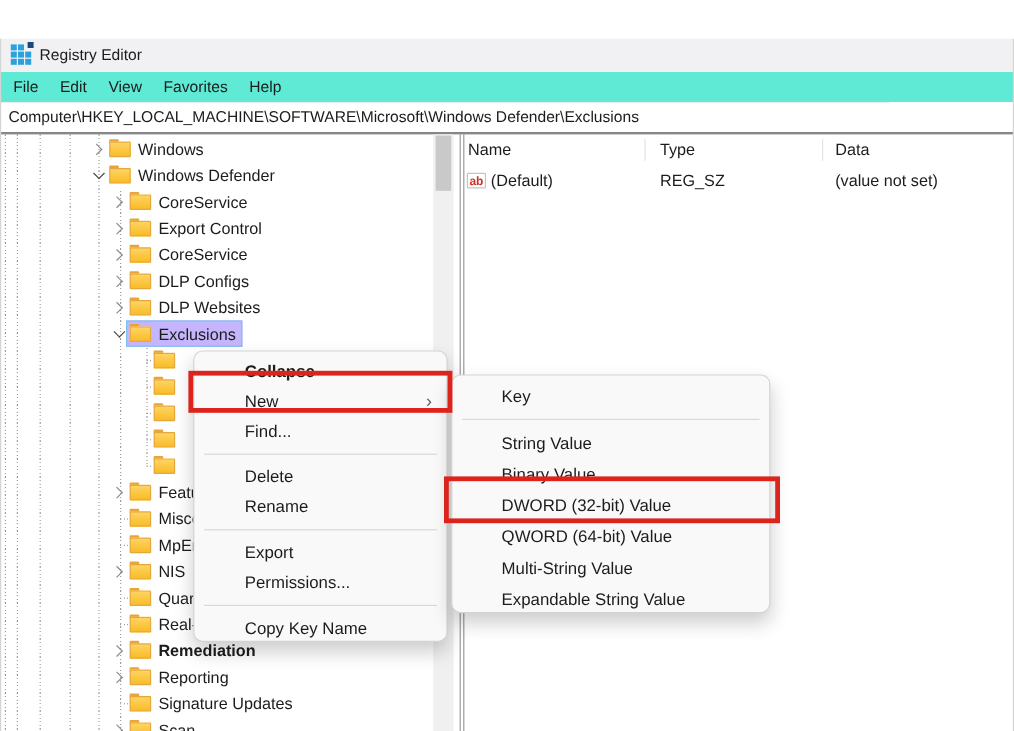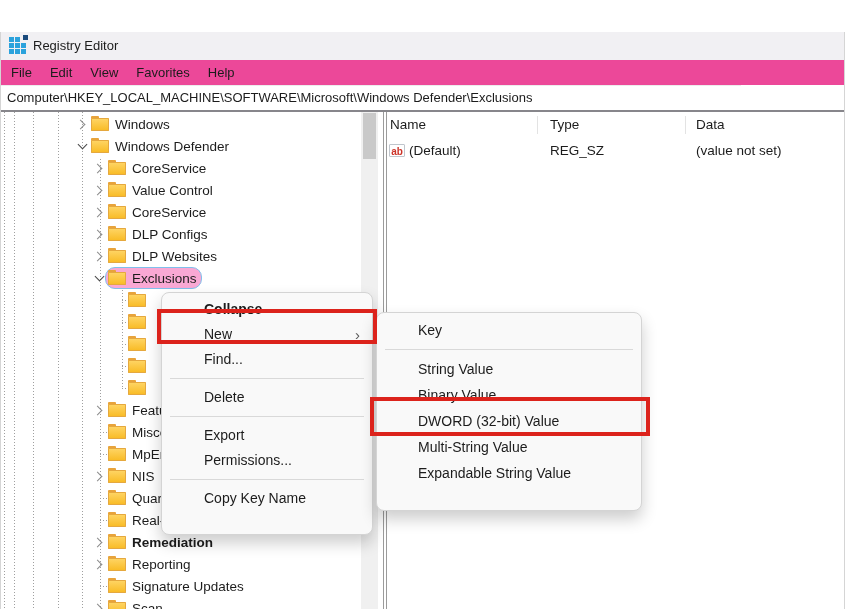--- a/index.html
+++ b/index.html
@@ -8,38 +8,38 @@
   .edge{position:absolute;top:0;bottom:0;width:1px;background:#d5d5d5;z-index:50;}
 
   
   .titlebar{position:absolute;left:0;top:0;width:845px;height:28px;background:#f1f0f3;}
   .reg-icon{position:absolute;left:9px;top:5px;display:grid;grid-template-columns:repeat(3,5px);grid-template-rows:repeat(3,5px);gap:1px;}
   .reg-icon i{background:#2ba2dc;display:block;}
   .reg-icon i:nth-child(3){background:#1a4a7c;transform:translate(2px,-2px);}
   .title-text{position:absolute;left:33px;top:0;line-height:28px;font-size:13px;}
 
   
-  .menubar{position:absolute;left:0;top:28px;width:845px;height:25px;background:#ec4899;white-space:nowrap;padding-left:2px;box-sizing:border-box;}
+  .menubar{position:absolute;left:0;top:28px;width:845px;height:25px;background:#5eead4;white-space:nowrap;padding-left:2px;box-sizing:border-box;}
   .mb-item{display:inline-block;padding:0 9px;line-height:25px;font-size:13px;cursor:default;}
 
   
   .addressbar{position:absolute;left:0;top:53px;width:741px;height:25px;background:#fff;border-top:1px solid #ececec;box-sizing:border-box;}
   .address-text{position:absolute;left:7px;top:0;line-height:24px;font-size:13px;white-space:nowrap;}
   .address-underline{position:absolute;left:0;top:78px;width:845px;height:2px;background:#87868b;}
 
   
   .tree{position:absolute;left:0;top:80px;width:362px;height:529px;padding-top:1px;box-sizing:border-box;font-size:13.5px;}
   .vguide{position:absolute;width:1px;background-image:repeating-linear-gradient(to bottom,#9f9f9f 0,#9f9f9f 1px,transparent 1px,transparent 3px);}
   .trow{position:relative;height:22px;}
   .stub{position:absolute;top:11px;height:1px;width:8px;background-image:repeating-linear-gradient(to right,#9f9f9f 0,#9f9f9f 1px,transparent 1px,transparent 3px);}
   .chev{position:absolute;top:0;width:16px;height:22px;display:flex;align-items:center;justify-content:center;cursor:default;}
   .chev i{display:block;width:6px;height:6px;border-right:1.6px solid #8b8b8b;border-bottom:1.6px solid #8b8b8b;transform:rotate(-45deg);margin-left:-3px;}
   .chev.expanded i{border-color:#474747;transform:rotate(45deg);margin-left:0;margin-top:-3px;}
   .content{position:absolute;top:0;height:20px;display:inline-flex;align-items:center;padding:0 4px 0 2px;border:1px solid transparent;white-space:nowrap;}
-  .content.sel{background:#f9a8d4;border-color:#7fc0ec;border-radius:10px;}
+  .content.sel{background:#c4b5fd;border-color:#7fc0ec;}
   .tlabel{margin-left:6px;}
   .folder{position:relative;width:18px;height:13px;flex:0 0 18px;}
   .folder:before{content:"";position:absolute;left:0;top:-2px;width:8px;height:4px;background:#e8a33b;border-radius:1px 1px 0 0;}
   .folder:after{content:"";position:absolute;left:0;top:0;width:18px;height:13px;background:linear-gradient(180deg,#ffd668,#f8ba22);border-radius:1px;box-shadow:inset 0 0 0 1px #e5a83f;}
 
   
   .sb-track{position:absolute;left:361px;top:80px;width:17px;height:529px;background:#f0f0f0;}
   .sb-thumb{position:absolute;left:363px;top:81px;width:13px;height:46px;background:#c9c9c9;}
   .divider-a{position:absolute;left:383px;top:80px;width:1px;height:529px;background:#9b9b9b;}
   .divider-b{position:absolute;left:386px;top:80px;width:1px;height:529px;background:#9b9b9b;}
@@ -133,21 +133,21 @@
           <span class="folder"></span>
           <span class="tlabel">CoreService</span>
         </span>
       </div>
       <div class="trow">
         <span class="chev" style="left: 91px;">
           <i></i>
         </span>
         <span class="content" style="left: 105px;">
           <span class="folder"></span>
-          <span class="tlabel">Value Control</span>
+          <span class="tlabel">Export Control</span>
         </span>
       </div>
       <div class="trow">
         <span class="chev" style="left: 91px;">
           <i></i>
         </span>
         <span class="content" style="left: 105px;">
           <span class="folder"></span>
           <span class="tlabel">CoreService</span>
         </span>
@@ -313,32 +313,34 @@
   <div class="cell" style="left:409px;">(Default)</div>
   <div class="cell" style="left:550px;">REG_SZ</div>
   <div class="cell" style="left:696px;">(value not set)</div>
 
   <div class="menu cmenu" id="cmenu">
       <div class="mitem bold"><span>Collapse</span></div>
       <div class="mitem"><span>New</span><span class="subarrow">›</span></div>
       <div class="mitem"><span>Find...</span></div>
       <div class="msep"></div>
       <div class="mitem"><span>Delete</span></div>
+      <div class="mitem"><span>Rename</span></div>
       <div class="msep"></div>
       <div class="mitem"><span>Export</span></div>
       <div class="mitem"><span>Permissions...</span></div>
       <div class="msep"></div>
       <div class="mitem"><span>Copy Key Name</span></div>
     </div>
   <div class="menu smenu" id="smenu">
       <div class="mitem"><span>Key</span></div>
       <div class="msep"></div>
       <div class="mitem"><span>String Value</span></div>
       <div class="mitem"><span>Binary Value</span></div>
       <div class="mitem"><span>DWORD (32-bit) Value</span></div>
+      <div class="mitem"><span>QWORD (64-bit) Value</span></div>
       <div class="mitem"><span>Multi-String Value</span></div>
       <div class="mitem"><span>Expandable String Value</span></div>
     </div>
 
   <div class="redbox redbox-new" style="border-color: rgb(220, 35, 28);"></div>
   <div class="redbox redbox-dword" style="border-color: rgb(220, 35, 28);"></div>
 
 </div>
 
 </body></html>

